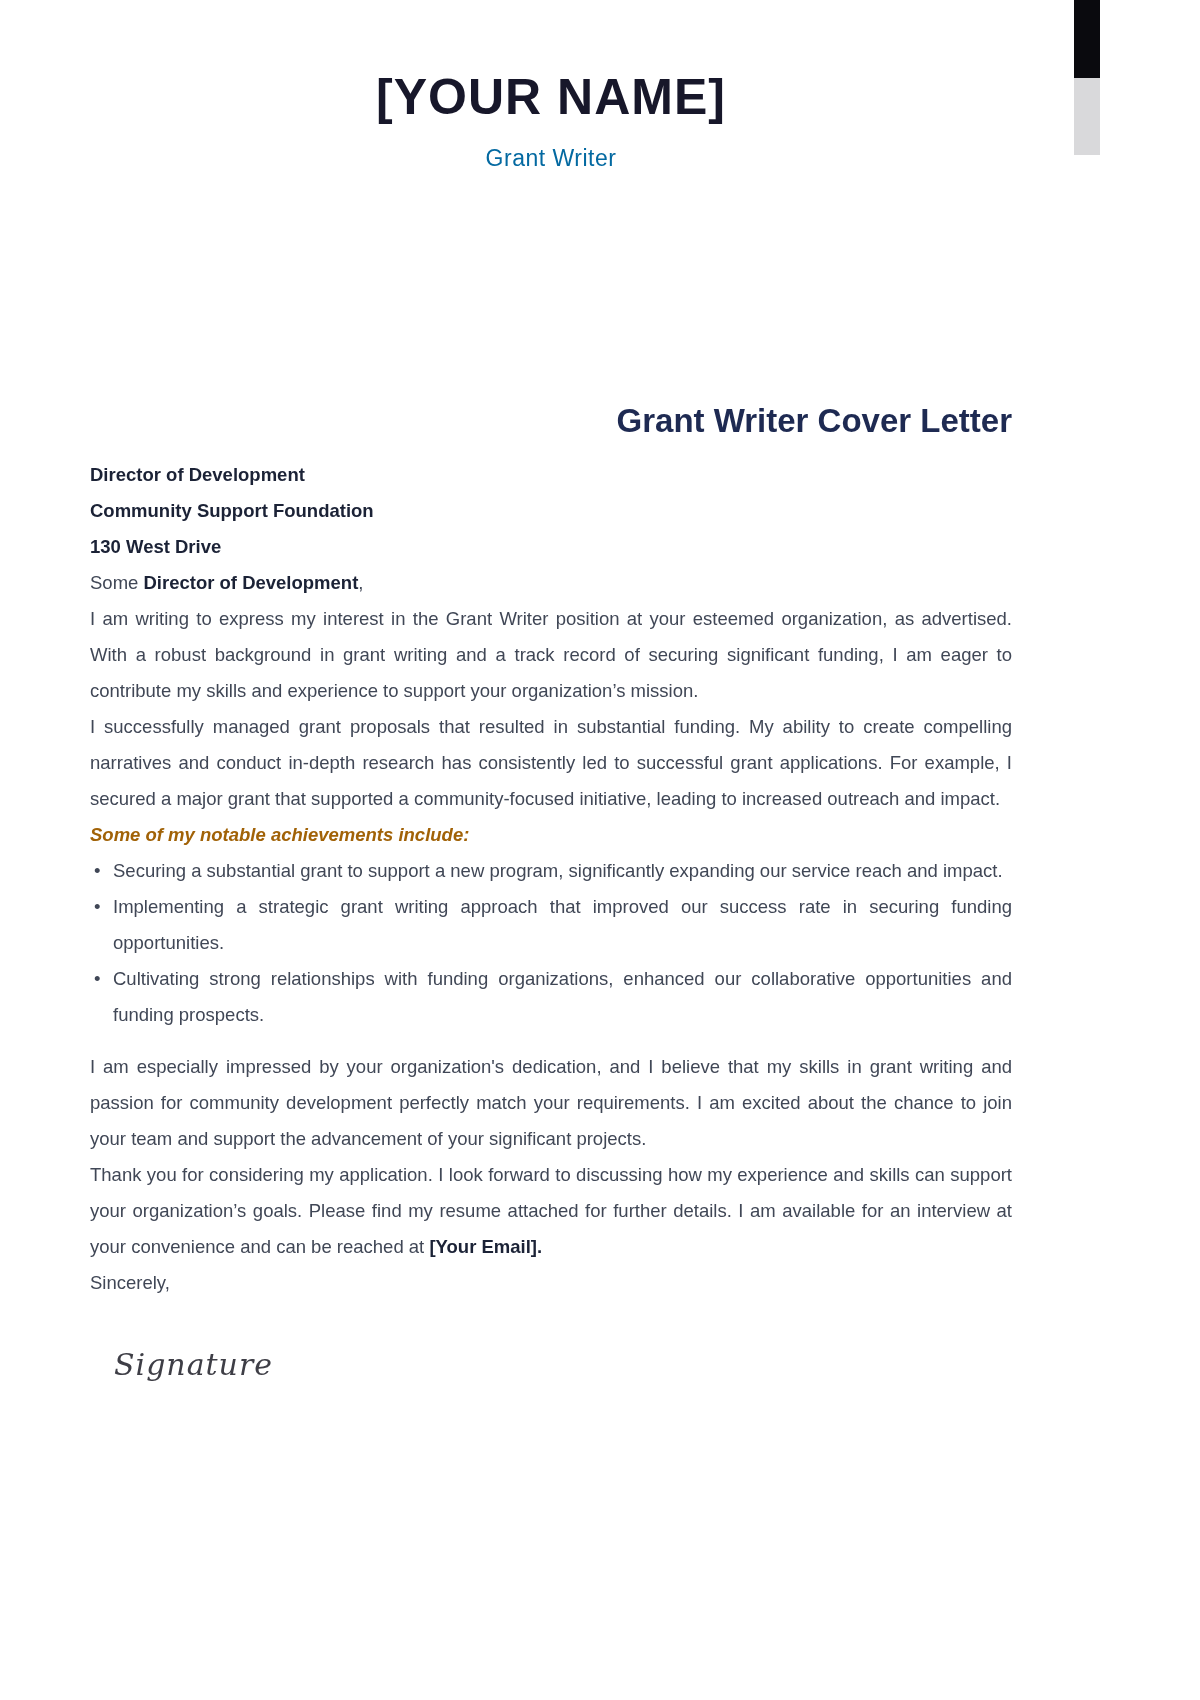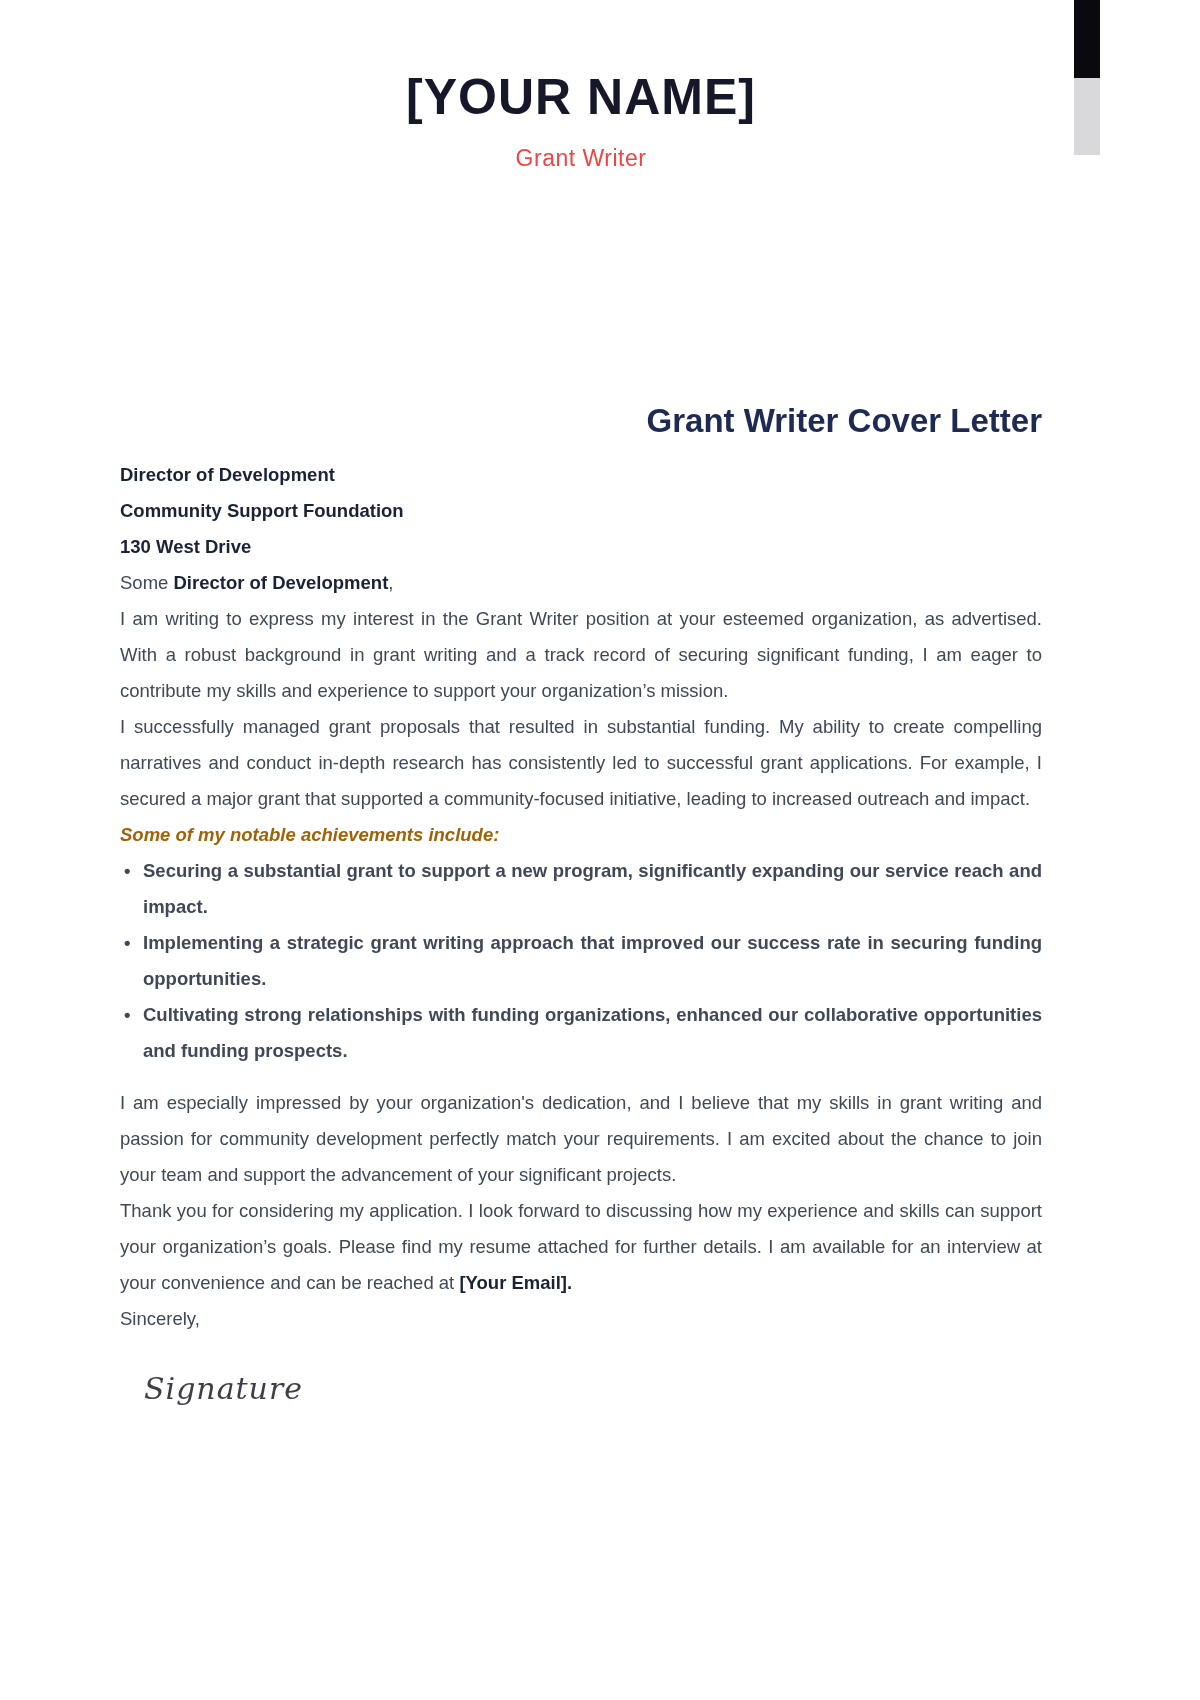--- a/index.html
+++ b/index.html
@@ -4,21 +4,20 @@
 <style>
   * { margin: 0; padding: 0; box-sizing: border-box; }
   html, body { background: #ffffff; }
   .page {
     position: relative;
     width: 1200px;
     height: 1700px;
     background: #ffffff;
     font-family: "Liberation Sans", sans-serif;
     overflow: hidden;
-    padding-left: 30px;
   }
   .corner-black {
     position: absolute;
     top: 0;
     right: 100px;
     width: 26px;
     height: 78px;
     background: #0a0a0e;
   }
   .corner-gray {
@@ -39,21 +38,21 @@
     font-size: 50px;
     font-weight: 700;
     letter-spacing: 1px;
     color: #17172a;
     line-height: 1.1;
   }
   .role {
     margin-top: 20px;
     font-size: 23px;
     letter-spacing: 0.5px;
-    color: #ef4444;
+    color: #0369a1;
   }
   .doc-body {
     width: 922px;
     margin-left: 90px;
     margin-top: 228px;
     color: #404756;
     font-size: 18.5px;
     line-height: 36px;
   }
   .letter-title {
@@ -79,30 +78,29 @@
     font-style: italic;
   }
   ul.achievements {
     list-style: none;
     margin: 0 0 16px 0;
   }
   ul.achievements li {
     position: relative;
     padding-left: 23px;
     text-align: justify;
-    font-weight: bold;
   }
   ul.achievements li::before {
     content: "\2022";
     position: absolute;
     left: 4px;
     color: #404756;
   }
   .signature {
-    margin-top: 34px;
+    margin-top: 46px;
     margin-left: 24px;
     font-family: "DejaVu Serif", serif;
     font-style: italic;
     font-size: 30px;
     letter-spacing: 1px;
     color: #3e3e46;
     line-height: 1.2;
   }
 </style>
 </head>

